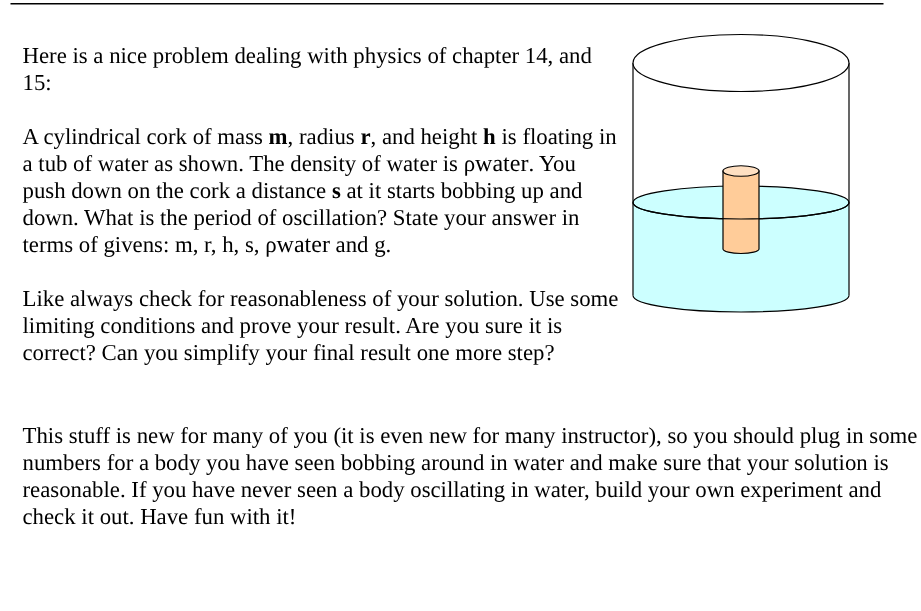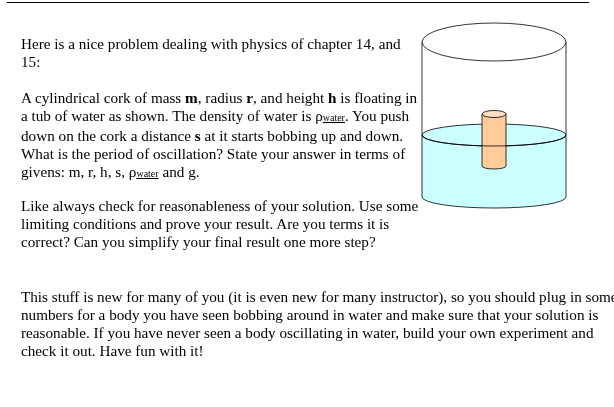--- a/index.html
+++ b/index.html
@@ -1,37 +1,37 @@
 <!DOCTYPE html>
 <html><head>
 <meta charset="utf-8">
 <style>
   html, body { margin: 0; padding: 0; background: #ffffff; }
   body { width: 614px; height: 407px; position: relative; overflow: hidden;
          font-family: "Liberation Serif", "DejaVu Serif", serif; color: #000; }
   .rule { position: absolute; left: 7px; top: 2px; width: 582px; height: 1px; background: #000; }
-  .para { position: absolute; left: 9px; font-size: 15.2px; line-height: 18px; margin: 12px; }
+  .para { position: absolute; left: 9px; font-size: 15.2px; line-height: 18px; margin: 6px; }
   #p1 { top: 23px; width: 390px; }
   #p2 { top: 77px; width: 400px; }
   #p3 { top: 185px; width: 405px; }
   #p4 { top: 276px; width: 600px; }
-  .sub { font-size: 10px; text-decoration: underline; }
+  .sub { font-size: 16px; }
   b { font-weight: bold; }
   .diagram { position: absolute; left: 418px; top: 18px; width: 156px; height: 196px; }
 </style>
 </head>
 <body>
 
 <div class="rule"></div>
 
 <p class="para" id="p1"><span>Here is a nice problem dealing with physics of chapter 14, and 15:</span></p>
 
 <p class="para" id="p2"><span>A cylindrical cork of mass </span><b>m</b><span>, radius </span><b>r</b><span>, and height </span><b>h</b><span> is floating in a tub of water as shown.  The density of water is </span><span>ρ</span><span class="sub">water</span><span>.  You push down on the cork a distance </span><b>s</b><span> at it starts bobbing up and down.  What is the period of oscillation?  State your answer in terms of givens: m, r, h, s, </span><span>ρ</span><span class="sub">water</span><span> and g.</span></p>
 
-<p class="para" id="p3"><span>Like always check for reasonableness of your solution.  Use some limiting conditions and prove your result.  Are you terms it is correct?  Can you simplify your final result one more step?</span></p>
+<p class="para" id="p3"><span>Like always check for reasonableness of your solution.  Use some limiting conditions and prove your result.  Are you sure it is correct?  Can you simplify your final result one more step?</span></p>
 
 <p class="para" id="p4"><span>This stuff is new for many of you (it is even new for many instructor), so you should plug in some numbers for a body you have seen bobbing around in water and make sure that your solution is reasonable.  If you have never seen a body oscillating in water, build your own experiment and check it out.   Have fun with it!</span></p>
 
 <svg class="diagram" viewBox="0 0 156 196">
 
   <path d="M4,117 L4,179 A72,11 0 0 0 148,179 L148,117 A72,11 0 0 0 4,117 Z" fill="#ccffff" stroke="none"></path>
 
   <ellipse cx="76" cy="117" rx="72" ry="11" fill="#ccffff" stroke="#000" stroke-width="0.8"></ellipse>
 
   <line x1="4" y1="24" x2="4" y2="179" stroke="#000" stroke-width="0.8"></line>

